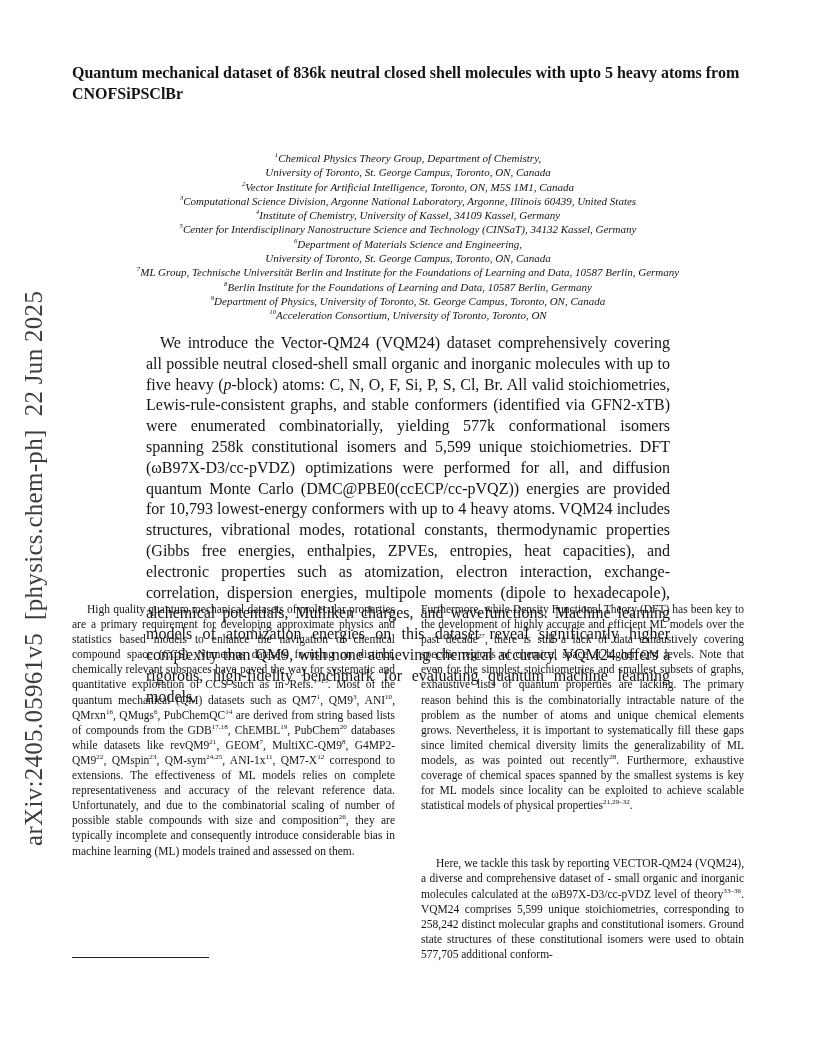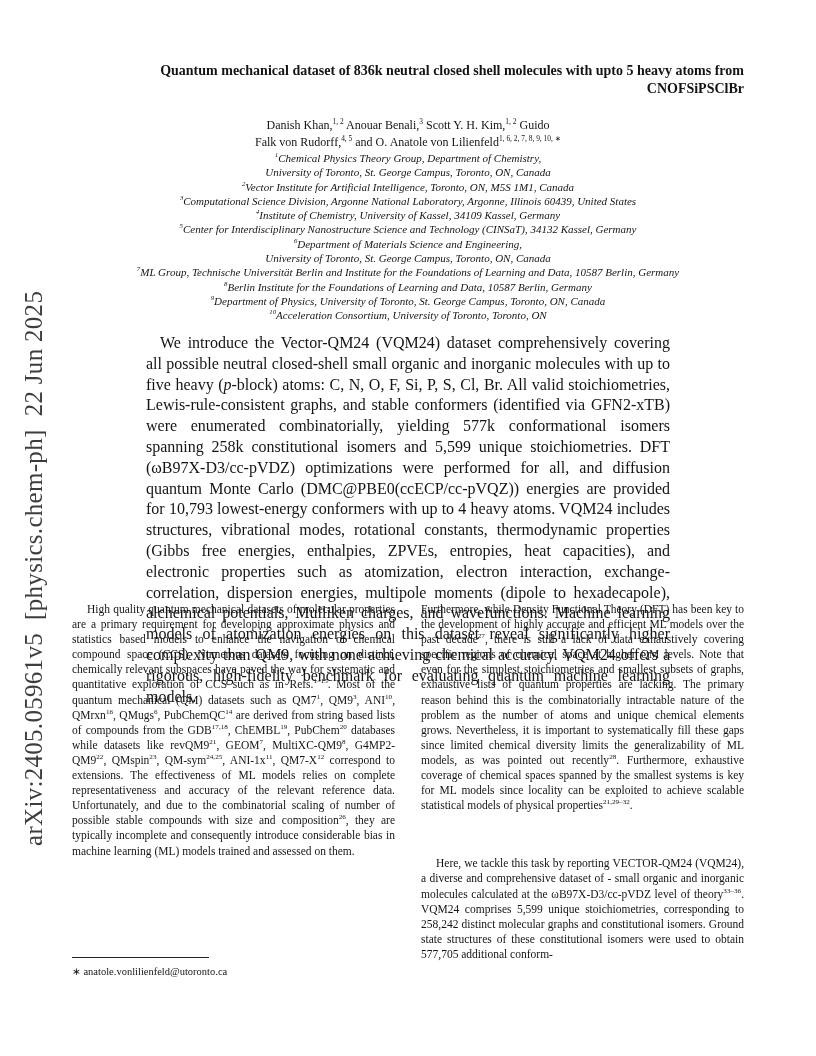--- a/index.html
+++ b/index.html
@@ -15,21 +15,21 @@
 
   .arxiv-stamp {
     position:absolute; left:20px; top:846px;
     transform:rotate(-90deg); transform-origin:0 0;
     white-space:pre; font-size:25px; letter-spacing:0.3px;
     color:#3d3d3d;
   }
 
   .title {
     position:absolute; top:62px; left:72px; width:672px;
-    text-align:right; font-weight:bold; font-size:14px; line-height:1.32;
+    text-align:left; font-weight:bold; font-size:16px; line-height:1.32;
   }
   .authors {
     position:absolute; top:117px; left:72px; width:672px;
     text-align:center; font-size:12px; line-height:1.45;
   }
   .affiliations {
     position:absolute; top:151px; left:52px; width:712px;
     text-align:center; font-style:italic; font-size:11px; line-height:1.3;
   }
 
@@ -58,21 +58,20 @@
 </style>
 </head>
 <body>
 
 <div class="page">
 
   <div class="arxiv-stamp">arXiv:2405.05961v5  [physics.chem-ph]  22 Jun 2025</div>
 
   <div class="title">Quantum mechanical dataset of 836k neutral closed shell molecules with upto 5 heavy atoms from CNOFSiPSClBr</div>
 
-  <div class="authors">Danish Khan,<sup>1, 2</sup> Anouar Benali,<sup>3</sup> Scott Y. H. Kim,<sup>1, 2</sup> Guido<br>Falk von Rudorff,<sup>4, 5</sup> and O. Anatole von Lilienfeld<sup>1, 6, 2, 7, 8, 9, 10, ∗</sup></div>
 
   <div class="affiliations">
       <div><sup>1</sup>Chemical Physics Theory Group, Department of Chemistry,<br>University of Toronto, St. George Campus, Toronto, ON, Canada</div>
       <div><sup>2</sup>Vector Institute for Artificial Intelligence, Toronto, ON, M5S 1M1, Canada</div>
       <div><sup>3</sup>Computational Science Division, Argonne National Laboratory, Argonne, Illinois 60439, United States</div>
       <div><sup>4</sup>Institute of Chemistry, University of Kassel, 34109 Kassel, Germany</div>
       <div><sup>5</sup>Center for Interdisciplinary Nanostructure Science and Technology (CINSaT), 34132 Kassel, Germany</div>
       <div><sup>6</sup>Department of Materials Science and Engineering,<br>University of Toronto, St. George Campus, Toronto, ON, Canada</div>
       <div><sup>7</sup>ML Group, Technische Universität Berlin and Institute for the Foundations of Learning and Data, 10587 Berlin, Germany</div>
       <div><sup>8</sup>Berlin Institute for the Foundations of Learning and Data, 10587 Berlin, Germany</div>
@@ -88,19 +87,15 @@
     <p class="para">High quality quantum mechanical datasets of molecular properties are a primary requirement for developing approximate physics and statistics based models to enhance the navigation of chemical compound space (CCS). Numerous datasets focusing on distinct, chemically relevant subspaces have paved the way for systematic and quantitative exploration of CCS such as in Refs.<sup>1–15</sup>. Most of the quantum mechanical (QM) datasets such as QM7<sup>1</sup>, QM9<sup>3</sup>, ANI<sup>10</sup>, QMrxn<sup>16</sup>, QMugs<sup>6</sup>, PubChemQC<sup>14</sup> are derived from string based lists of compounds from the GDB<sup>17,18</sup>, ChEMBL<sup>19</sup>, PubChem<sup>20</sup> databases while datasets like revQM9<sup>21</sup>, GEOM<sup>7</sup>, MultiXC-QM9<sup>8</sup>, G4MP2-QM9<sup>22</sup>, QMspin<sup>23</sup>, QM-sym<sup>24,25</sup>, ANI-1x<sup>11</sup>, QM7-X<sup>12</sup> correspond to extensions. The effectiveness of ML models relies on complete representativeness and accuracy of the relevant reference data. Unfortunately, and due to the combinatorial scaling of number of possible stable compounds with size and composition<sup>26</sup>, they are typically incomplete and consequently introduce considerable bias in machine learning (ML) models trained and assessed on them.</p>
   </div>
 
   <div class="col col-right">
     <p class="para para-first">Furthermore, while Density Functional Theory (DFT) has been key to the development of highly accurate and efficient ML models over the past decade<sup>27</sup>, there is still a lack of data exhaustively covering specific regions of chemical space at higher QM levels. Note that even for the simplest stoichiometries and smallest subsets of graphs, exhaustive lists of quantum properties are lacking. The primary reason behind this is the combinatorially intractable nature of the problem as the number of atoms and unique chemical elements grows. Nevertheless, it is important to systematically fill these gaps since limited chemical diversity limits the generalizability of ML models, as was pointed out recently<sup>28</sup>. Furthermore, exhaustive coverage of chemical spaces spanned by the smallest systems is key for ML models since locality can be exploited to achieve scalable statistical models of physical properties<sup>21,29–32</sup>.</p>
     <p class="para">Here, we tackle this task by reporting VECTOR-QM24 (VQM24), a diverse and comprehensive dataset of - small organic and inorganic molecules calculated at the ωB97X-D3/cc-pVDZ level of theory<sup>33–36</sup>. VQM24 comprises 5,599 unique stoichiometries, corresponding to 258,242 distinct molecular graphs and constitutional isomers. Ground state structures of these constitutional isomers were used to obtain 577,705 additional conform-</p>
   </div>
 
   <div class="footnote">
     <div class="footnote-rule"></div>
-    <div>
-      <span>∗</span>
-      <span>anatole.vonlilienfeld@utoronto.ca</span>
-    </div>
   </div>
 
 </div>
 
 </body></html>

